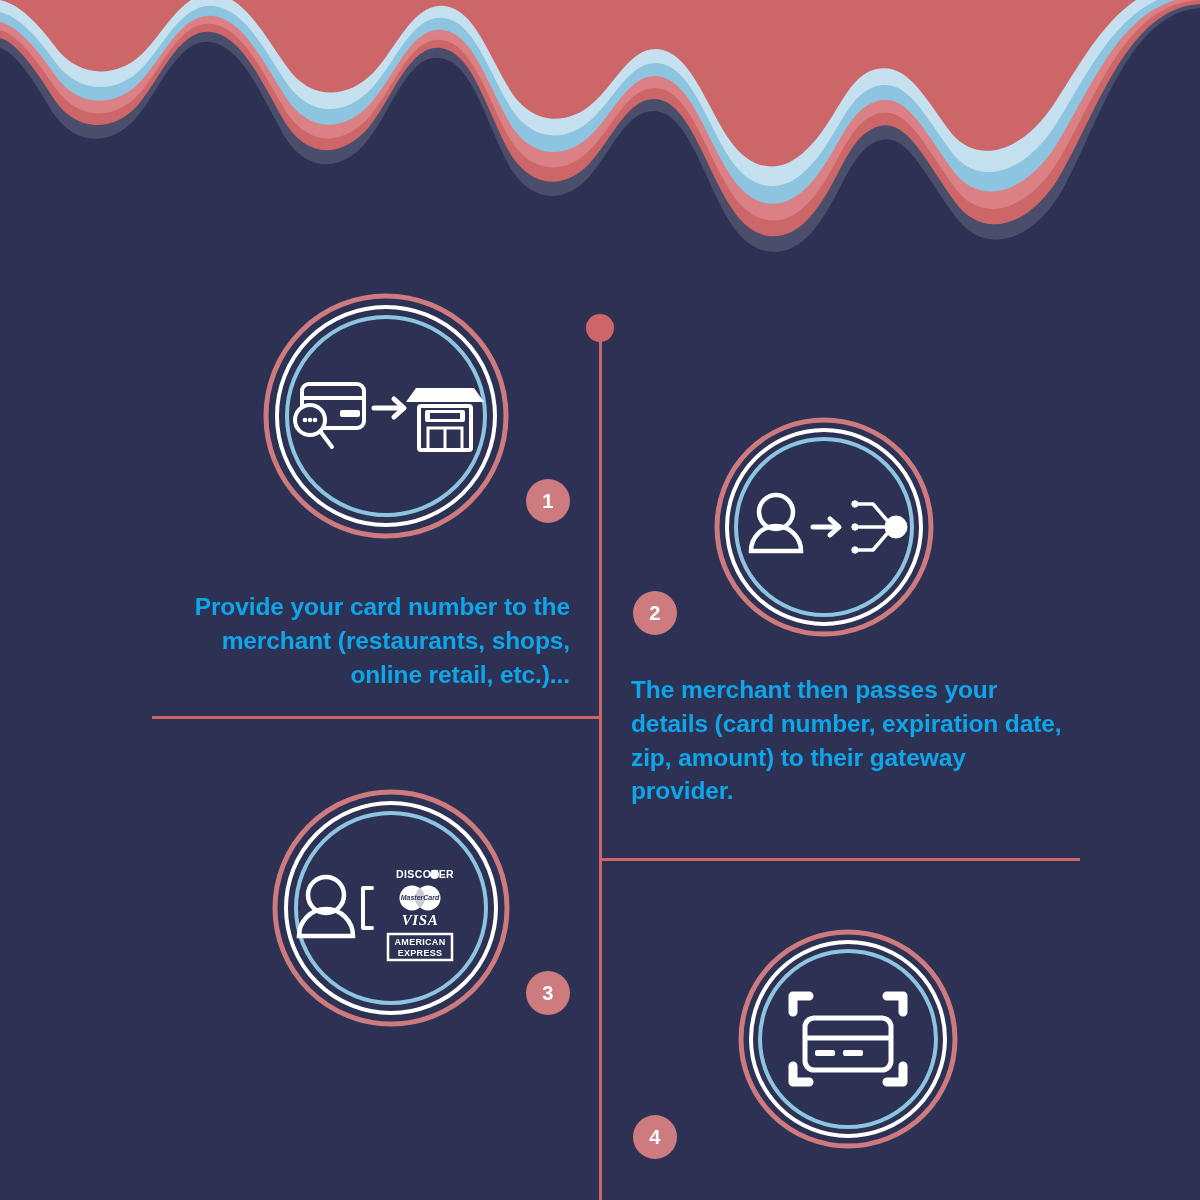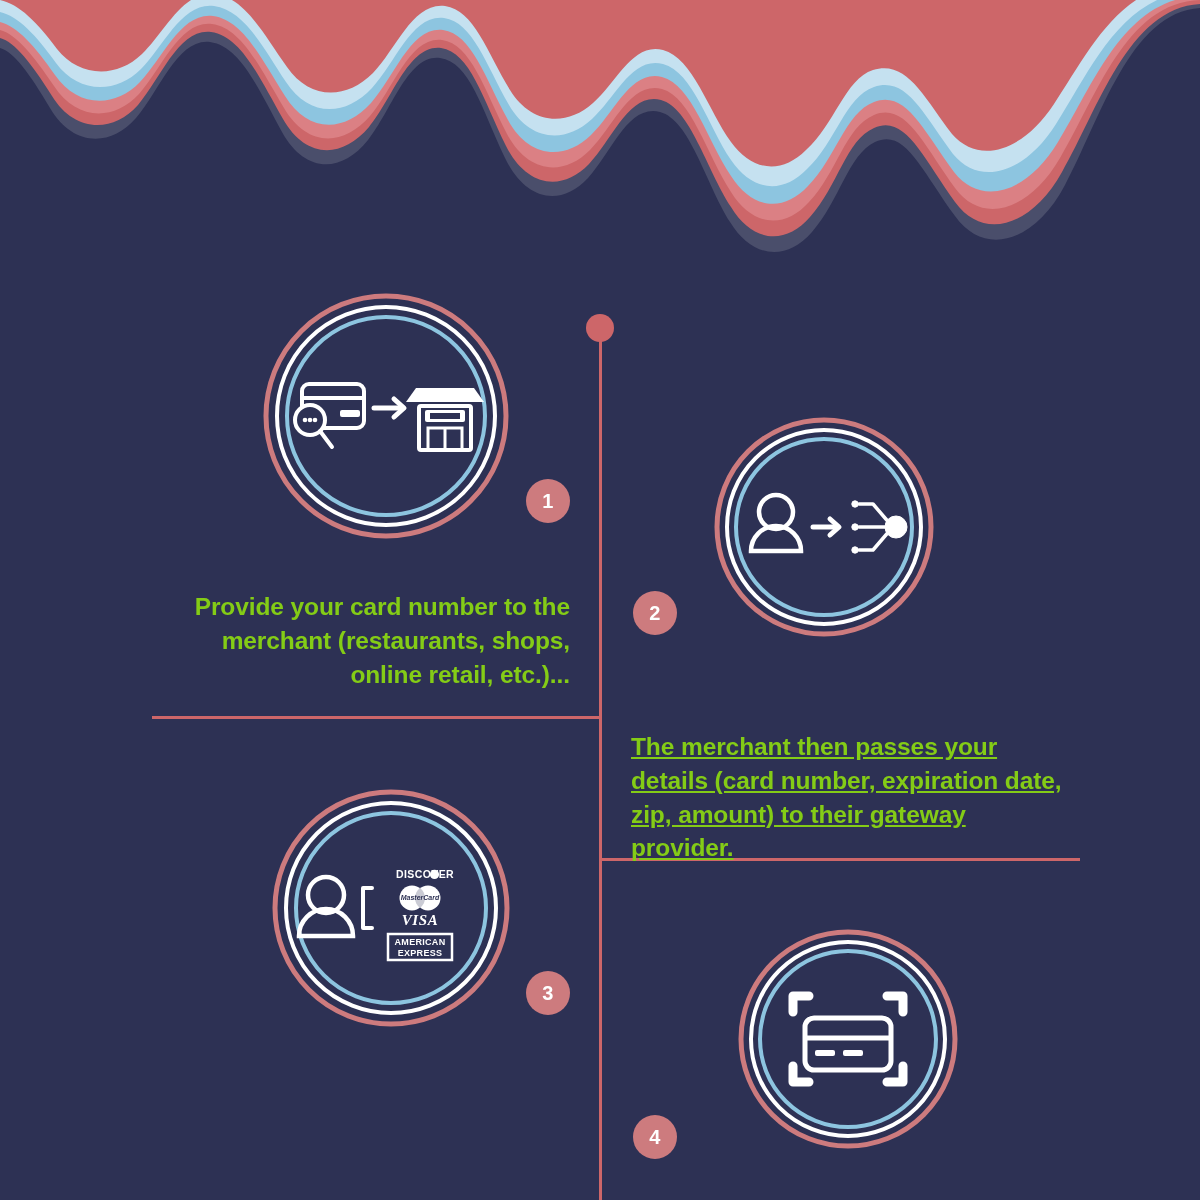--- a/index.html
+++ b/index.html
@@ -39,21 +39,21 @@
     letter-spacing:.3px;
   }
 
   
   .circ{ position:absolute; }
   .circ svg{ display:block; }
 
   
   .caption{
     position:absolute;
-    color:#84cc16;
+    color:#0ea5e9;
     font-family:"Liberation Sans", sans-serif;
     font-weight:bold;
     font-size:24.5px;
     line-height:1.38;
     letter-spacing:-0.1px;
   }
   .ta-right{ text-align:right; }
   .ta-left { text-align:left;  }
 </style>
 </head>
@@ -232,16 +232,16 @@
     </svg>
   </div>
 
   <div class="badge" style="left:526px; top:479px;">1</div>
   <div class="badge" style="left:633px; top:591px;">2</div>
   <div class="badge" style="left:526px; top:971px;">3</div>
   <div class="badge" style="left:633px; top:1115px;">4</div>
 
   <div class="caption ta-right" style="left:170px; top:590px; width:400px;">Provide your card number to the merchant (restaurants, shops, online retail, etc.)...</div>
 
-  <div class="caption ta-left" style="left:631px; top:730px; width:440px;text-decoration:underline;">The merchant then passes your details (card number, expiration date, zip, amount) to their gateway provider.</div>
+  <div class="caption ta-left" style="left:631px; top:673px; width:440px;">The merchant then passes your details (card number, expiration date, zip, amount) to their gateway provider.</div>
 
 
 </div>
 
 </body></html>

